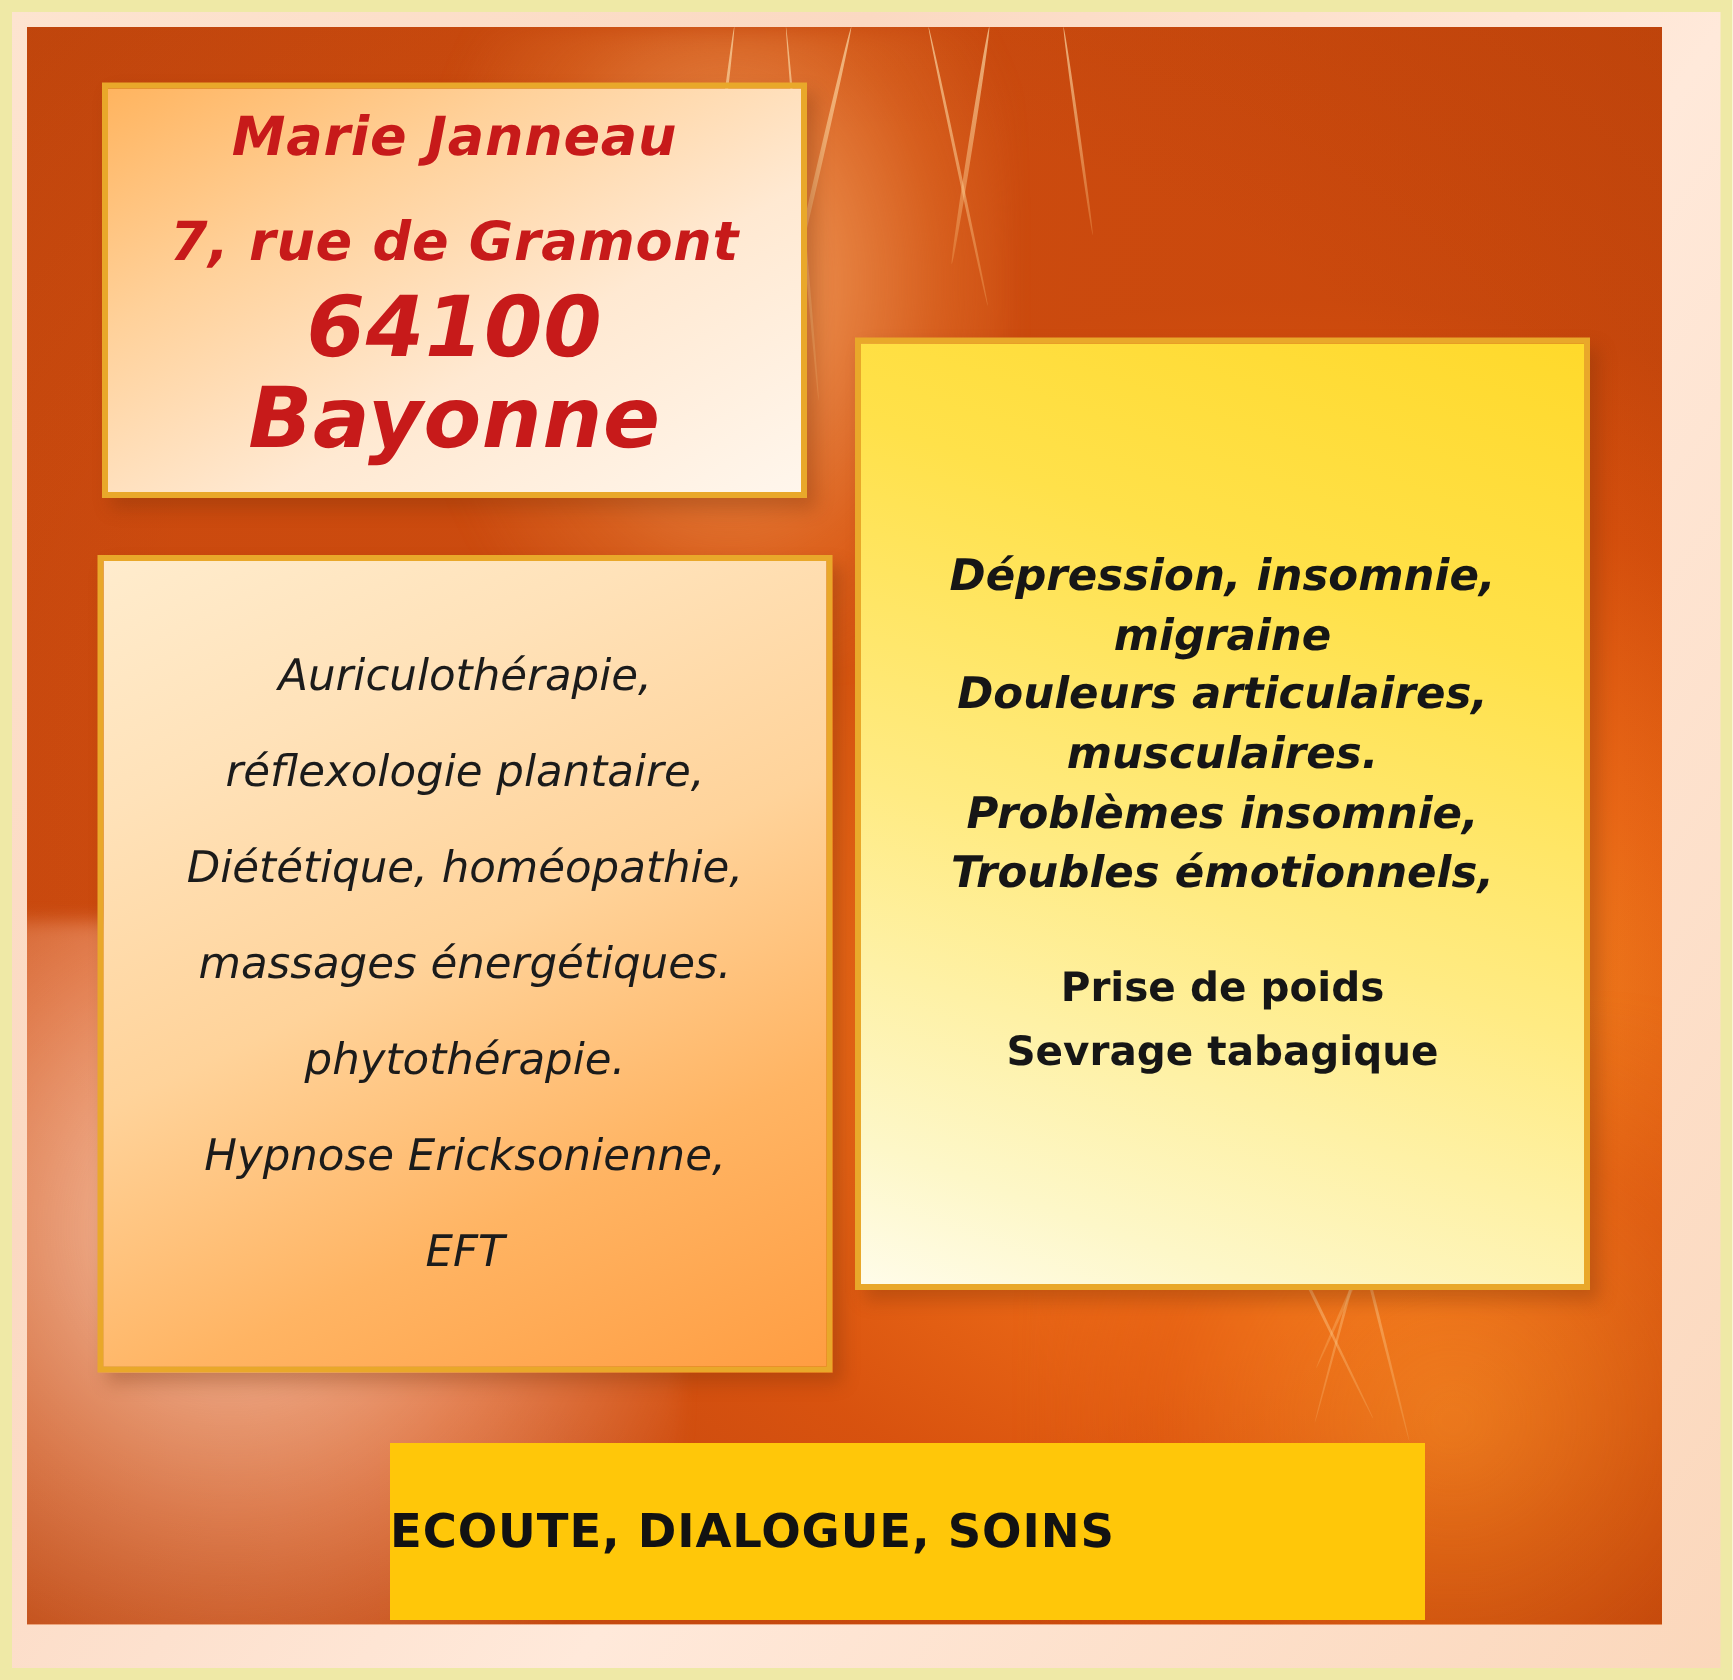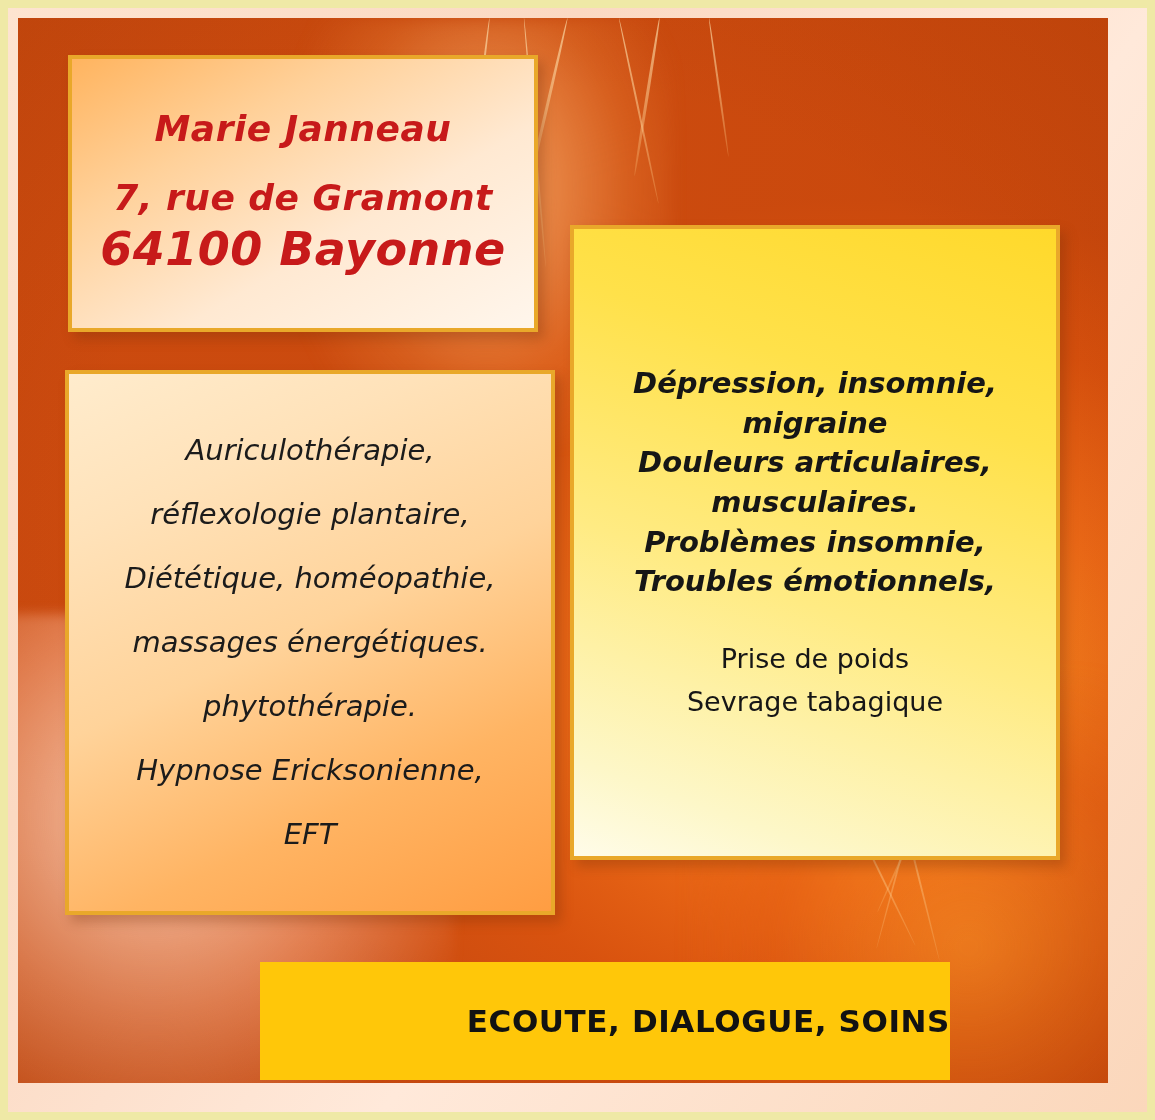--- a/index.html
+++ b/index.html
@@ -126,21 +126,21 @@
     color: #c71a1a;
     font-family: "DejaVu Sans", sans-serif;
     font-weight: bold;
     font-style: italic;
     letter-spacing: 0.5px;
     text-align: center;
     line-height: 1.1;
   }
   .addr-1 { font-size: 36px; }
   .addr-2 { font-size: 36px; margin-top: 24px; }
-  .addr-3 { font-size: 46px; }
+  .addr-3 { font-size: 56px; }
 
   
   #card-therapies {
     left: 65px;
     top: 370px;
     width: 490px;
     height: 545px;
     background: linear-gradient(155deg, #ffeccd 0%, #ffe2b9 22%, #ffd39a 48%, #ffb463 74%, #ff9d42 100%);
   }
   #card-therapies .card-inner {
@@ -176,37 +176,37 @@
     font-style: italic;
     font-weight: bold;
     font-size: 29px;
     text-align: center;
     line-height: 1.3;
   }
   .symptom-gap { height: 34px; }
   .extra-line {
     color: #161616;
     font-family: "DejaVu Sans", sans-serif;
-    font-weight: normal;
+    font-weight: bold;
     font-size: 27px;
     text-align: center;
     line-height: 1.5;
   }
 
   
   #banner {
     position: absolute;
     left: 260px;
     top: 962px;
     width: 690px;
     height: 118px;
     background: #ffc709;
     display: flex;
     align-items: center;
-    justify-content: flex-end;
+    justify-content: flex-start;
     box-sizing: border-box;
   }
   #banner .banner-text {
     color: #121212;
     font-family: "DejaVu Sans", sans-serif;
     font-weight: bold;
     font-size: 31px;
     letter-spacing: 0.6px;
     text-align: center;
   }

